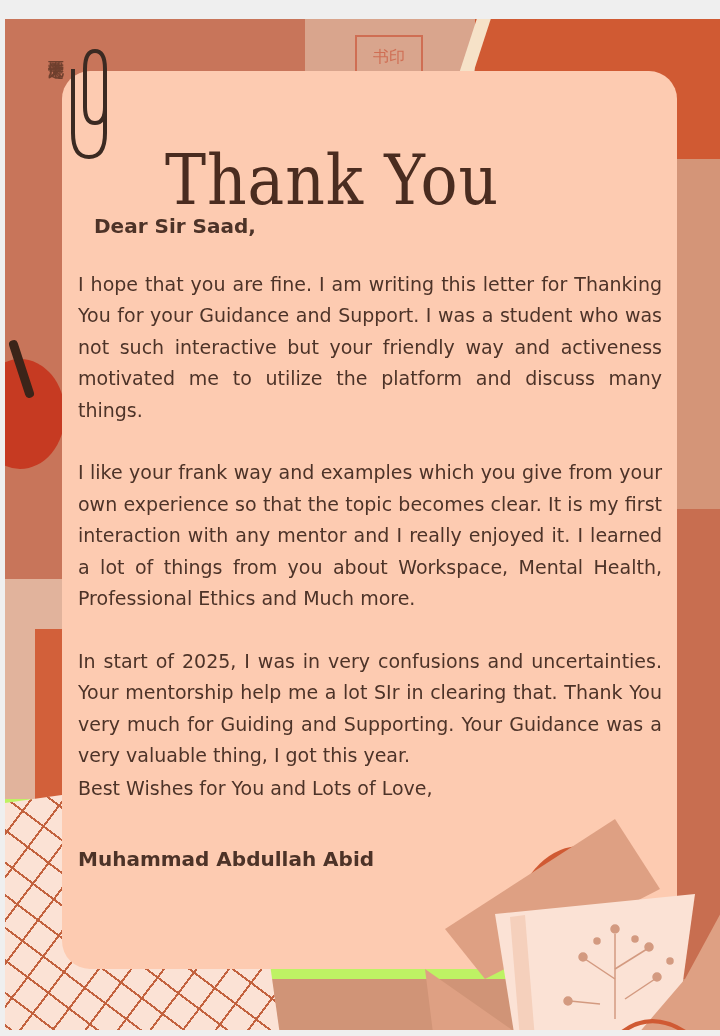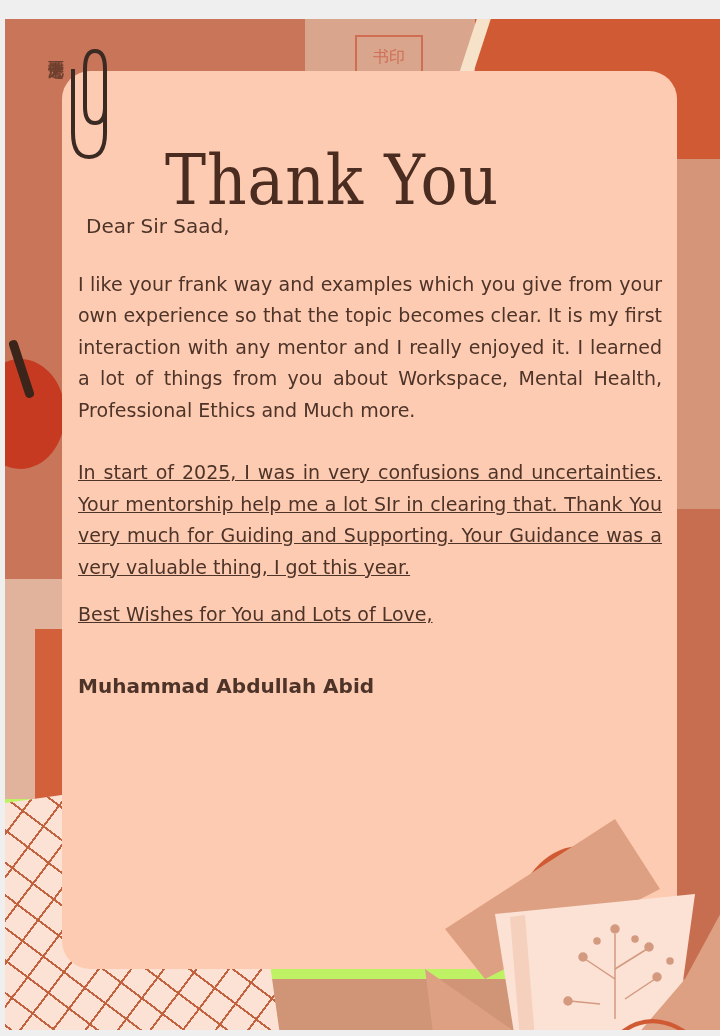--- a/index.html
+++ b/index.html
@@ -59,24 +59,24 @@
     .title {
       position: absolute; left: 160px; top: 74px; width: 400px;
       font-family: "DejaVu Serif", serif; font-size: 70px; line-height: 80px;
       color: #4a2c20; letter-spacing: 1px; font-weight: normal;
       transform: scaleX(0.88); transform-origin: left;
     }
     .body-text {
       position: absolute; left: 73px; top: 192px; width: 584px;
       color: #4d3328; font-size: 19px; line-height: 31.5px;
     }
-    .salutation { font-weight: normal; font-size: 20px; margin: 0 0 26px 8px; }
+    .salutation { font-weight: bold; font-size: 20px; margin: 0 0 26px 16px; }
     .para { text-align: justify; margin: 0 0 31px 0; }
-    .para.last { margin-bottom: 16px; text-decoration: underline; }
-    .line { margin: 0; text-decoration: underline; }
+    .para.last { margin-bottom: 1px; }
+    .line { margin: 0; }
     .signature { font-weight: bold; font-size: 20px; margin-top: 40px; }
     .envelope { position: absolute; left: 420px; top: 790px; width: 298px; height: 240px; }
   </style>
 </head>
 <body>
 
 <div class="card">
   <div class="bg-tile tile-left-top"></div>
   <div class="bg-tile tile-stamp"></div>
   <div class="bg-tile tile-torn"></div>
@@ -123,18 +123,19 @@
 
   <svg class="paperclip" viewBox="0 0 36 114">
     <path d="M14 52 L14 22 Q14 4 24 4 Q34 4 34 22 L34 86 Q34 110 18 110 Q2 110 2 86 L2 22" fill="none" stroke="#3b2a22" stroke-width="4"></path>
     <path d="M14 30 L14 60 Q14 76 24 76 Q34 76 34 60" fill="none" stroke="#3b2a22" stroke-width="4"></path>
   </svg>
 
   <h1 class="title">Thank You</h1>
 
   <div class="body-text">
     <p class="salutation">Dear Sir Saad,</p>
+    <p class="para">I hope that you are fine. I am writing this letter for Thanking You for your Guidance and Support. I was a student who was not such interactive but your friendly way and activeness motivated me to utilize the platform and discuss many things.</p>
     <p class="para">I like your frank way and examples which you give from your own experience so that the topic becomes clear. It is my first interaction with any mentor and I really enjoyed it. I learned a lot of things from you about Workspace, Mental Health, Professional Ethics and Much more.</p>
     <p class="para last">In start of 2025, I was in very confusions and uncertainties. Your mentorship help me a lot SIr in clearing that. Thank You very much for Guiding and Supporting. Your Guidance was a very valuable thing, I got this year.</p>
     <p class="line">Best Wishes for You and Lots of Love,</p>
     <p class="signature">Muhammad Abdullah Abid</p>
   </div>
 </div>
 
 </body></html>

